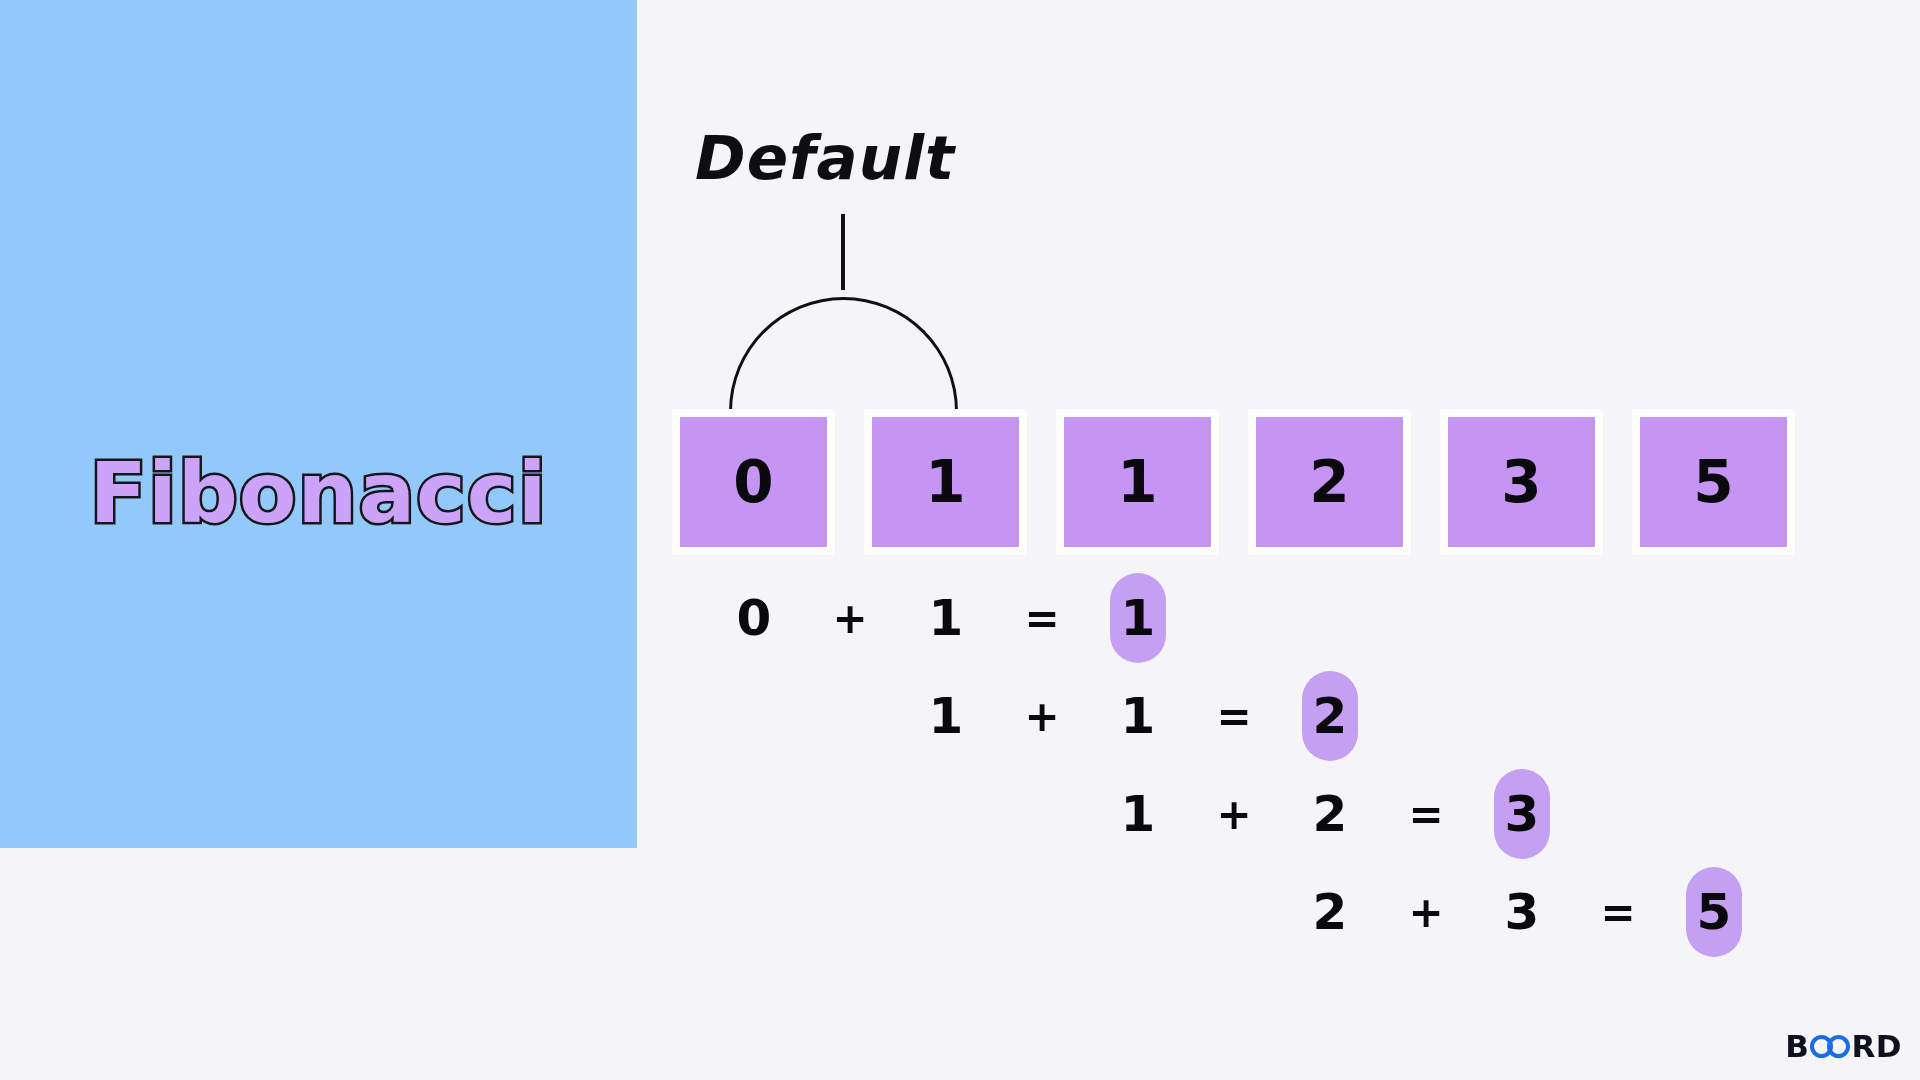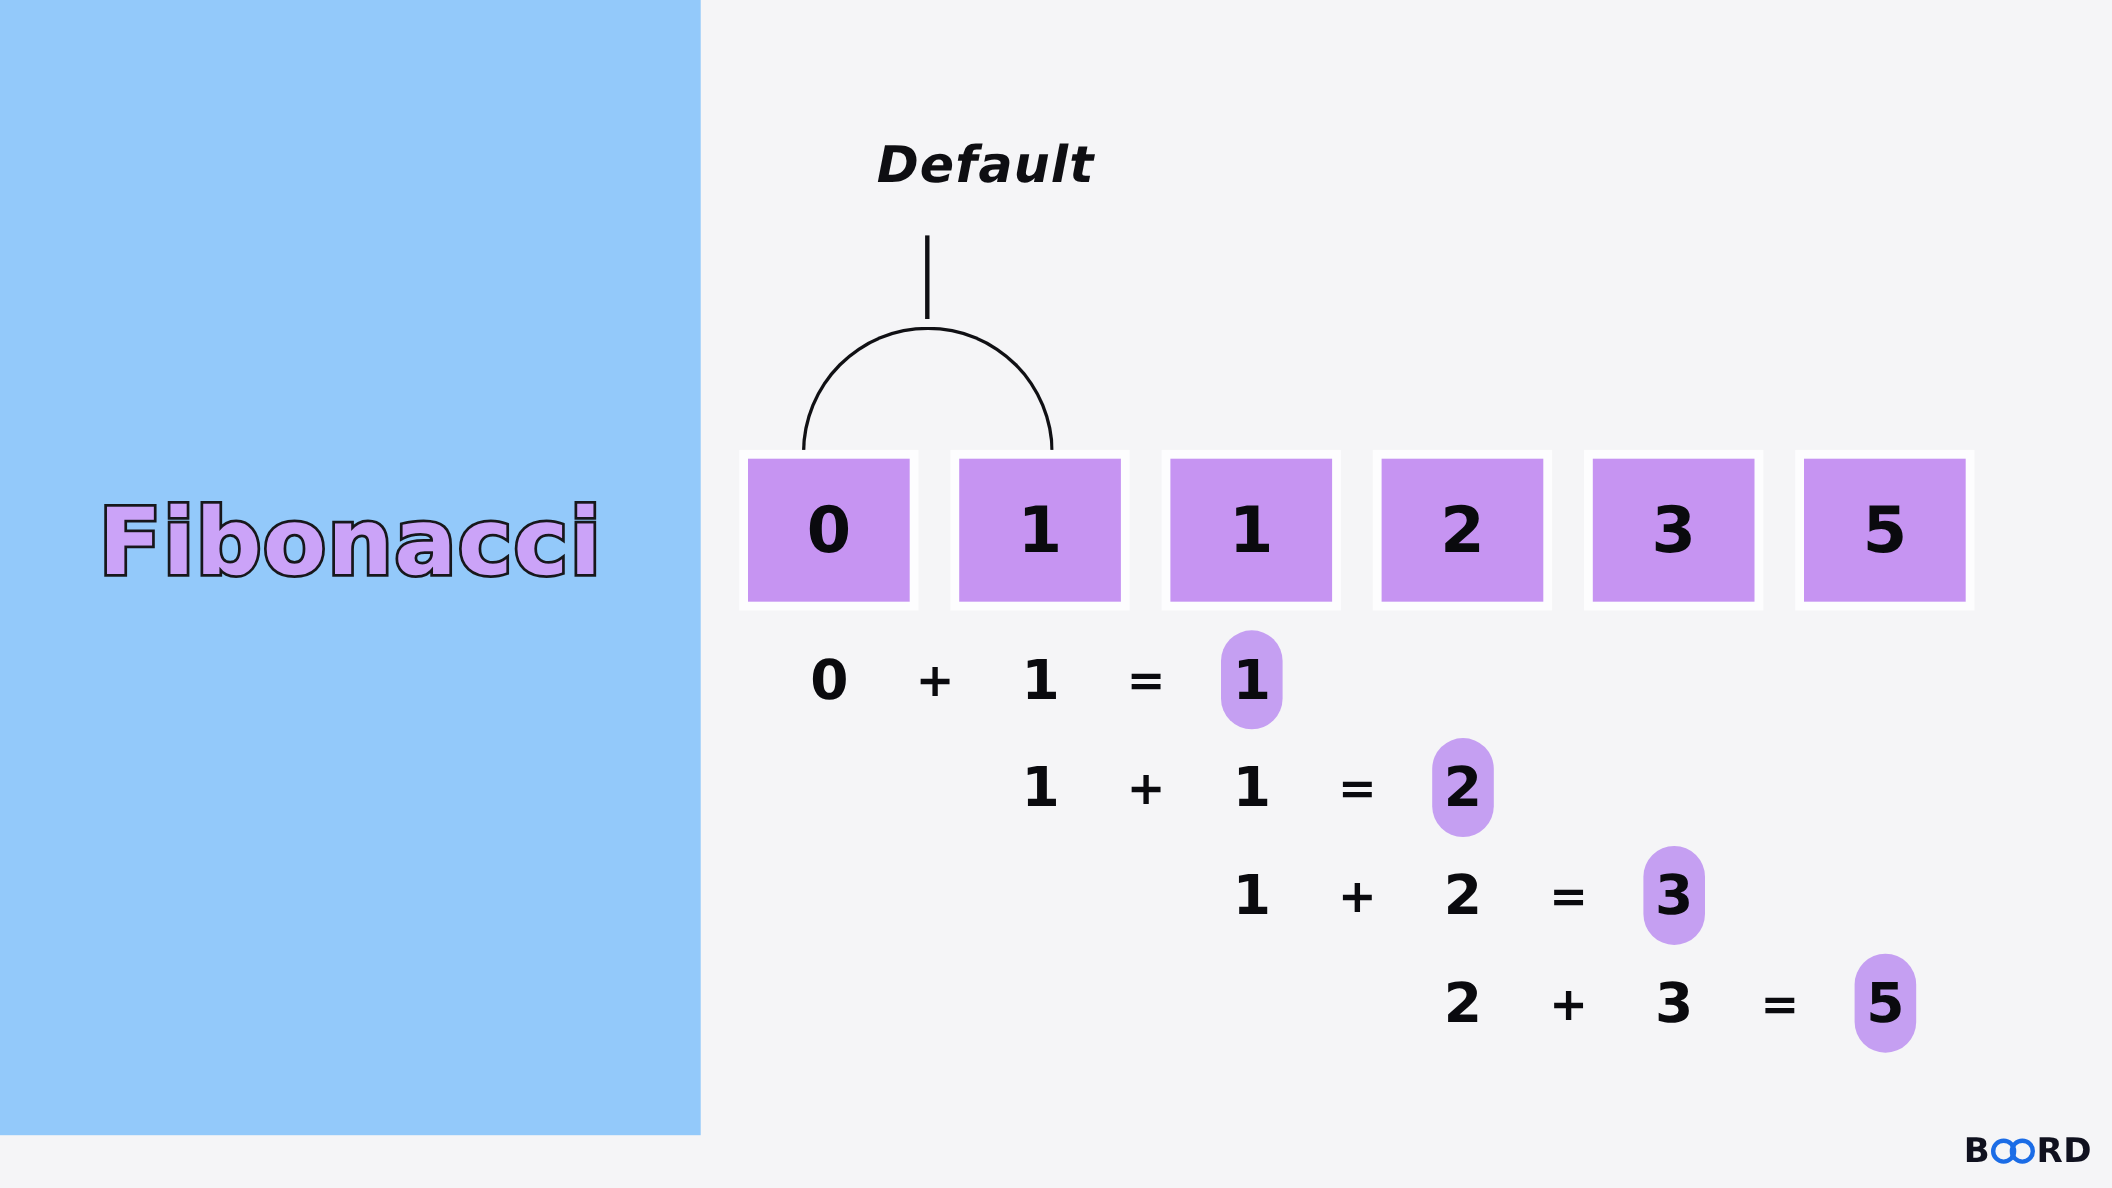--- a/index.html
+++ b/index.html
@@ -2,32 +2,32 @@
 <html><head>
 <meta charset="utf-8">
 <style>
   html,body{margin:0;padding:0;background:#e9e9ec;}
   .stage{
     position:relative;width:1920px;height:1080px;overflow:hidden;
     font-family:"DejaVu Sans","Liberation Sans",sans-serif;
     background:#f5f5f7;
   }
   
-  .sidebar{position:absolute;left:0;top:0;width:637px;height:1032px;background:#93c9fa;}
+  .sidebar{position:absolute;left:0;top:0;width:637px;height:848px;background:#93c9fa;}
   .side-title{
     position:absolute;left:0;top:436px;width:637px;text-align:center;
     font-size:84px;font-weight:700;line-height:114px;letter-spacing:1px;
     color:#cba3f8;
     -webkit-text-stroke:5px #17171b;
     paint-order:stroke fill;
   }
   
   .default-label{
-    position:absolute;left:695px;top:122px;width:300px;text-align:right;
-    font-size:46px;font-weight:800;font-style:italic;color:#0e0e12;letter-spacing:1px;
+    position:absolute;left:695px;top:122px;width:300px;text-align:left;
+    font-size:61px;font-weight:800;font-style:italic;color:#0e0e12;letter-spacing:1px;
   }
   .pointer-line{position:absolute;left:841px;top:214px;width:4px;height:76px;background:#101014;}
   .arc{
     position:absolute;left:729px;top:297px;width:229px;height:118px;
     border:3px solid #101014;border-bottom:none;
     border-radius:118px 118px 0 0;box-sizing:border-box;
   }
   
   .seq-box{
     position:absolute;top:417px;width:147px;height:130px;

